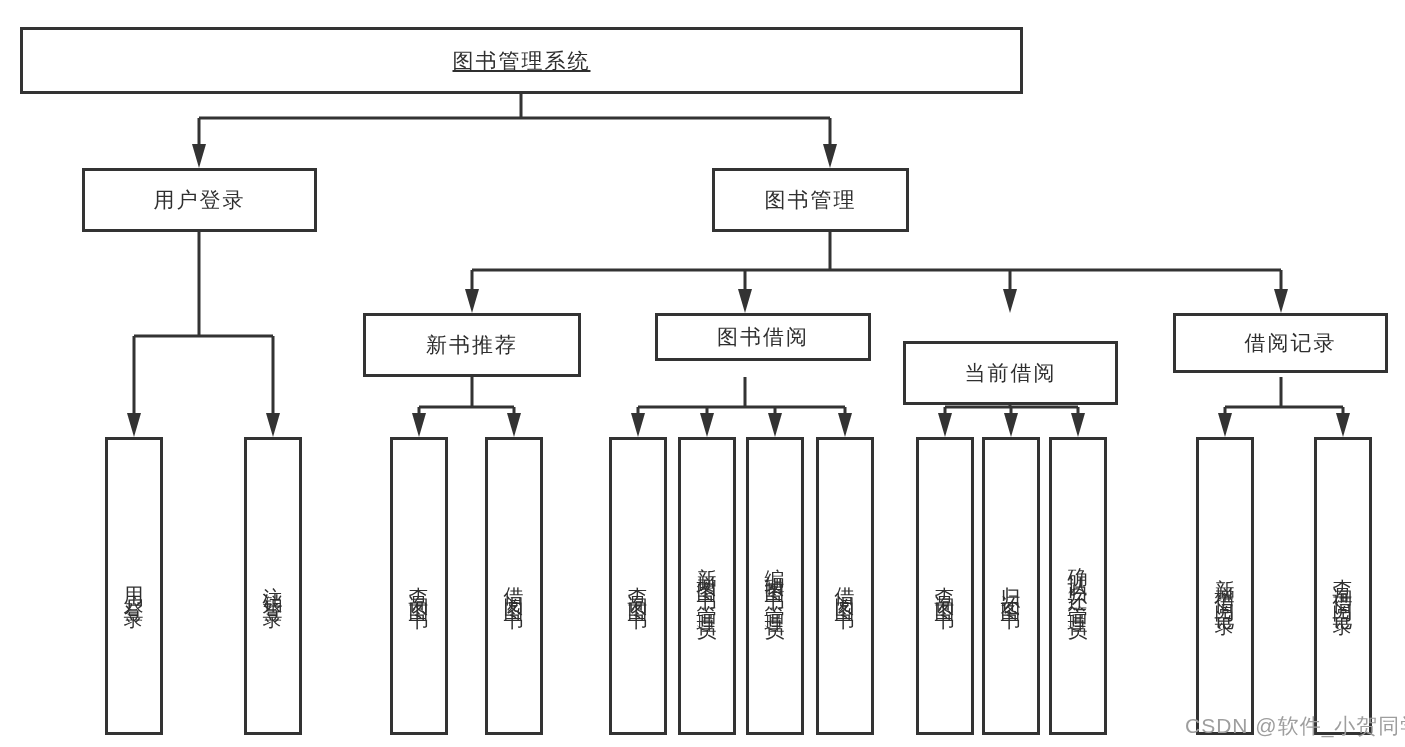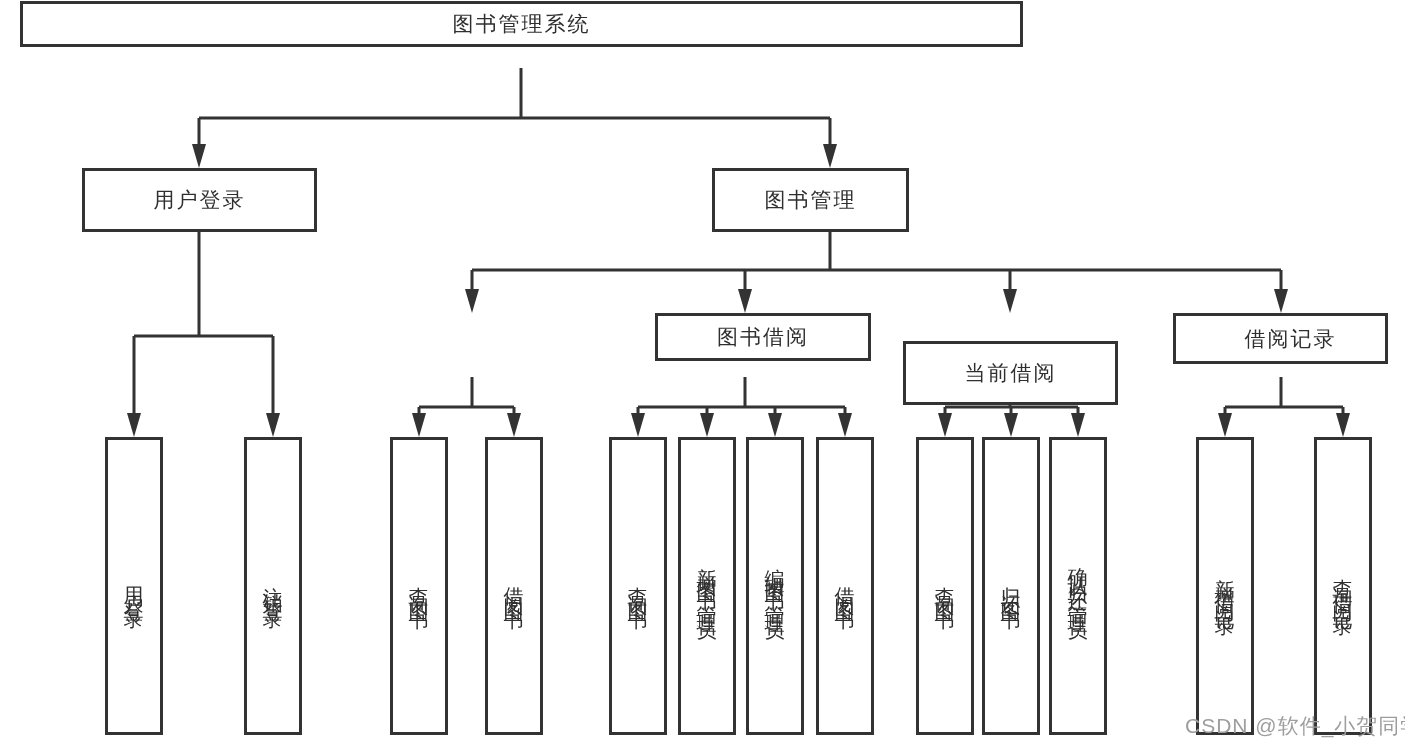--- a/index.html
+++ b/index.html
@@ -52,28 +52,29 @@
       <polygon points="768,413 782,413 775,437"></polygon>
       <polygon points="838,413 852,413 845,437"></polygon>
       <polygon points="938,413 952,413 945,437"></polygon>
       <polygon points="1004,413 1018,413 1011,437"></polygon>
       <polygon points="1071,413 1085,413 1078,437"></polygon>
       <polygon points="1218,413 1232,413 1225,437"></polygon>
       <polygon points="1336,413 1350,413 1343,437"></polygon>
     </g>
   </svg>
 
-  <div class="box" style="left:20px;top:1px;width:1003px;height:46px;">图书管理系统</div>
+  <div class="box" style="left:20px;top:27px;width:1003px;height:67px;text-decoration:underline;">图书管理系统</div>
 
   <div class="box" style="left:82px;top:168px;width:235px;height:64px;">用户登录</div>
   <div class="box" style="left:712px;top:168px;width:197px;height:64px;">图书管理</div>
 
+  <div class="box" style="left:363px;top:313px;width:218px;height:64px;">新书推荐</div>
   <div class="box" style="left:655px;top:313px;width:216px;height:48px;font-family:Liberation Mono, monospace;">图书借阅</div>
   <div class="box" style="left:903px;top:313px;width:215px;height:64px;margin-top:28px;">当前借阅</div>
-  <div class="box" style="left:1173px;top:313px;width:215px;height:51px;padding-left:20px;">借阅记录</div>
+  <div class="box" style="left:1173px;top:313px;width:215px;height:60px;padding-left:20px;">借阅记录</div>
 
   <div class="box vbox" style="left:105px;top:437px;width:58px;height:298px;">用户登录</div>
   <div class="box vbox" style="left:244px;top:437px;width:58px;height:298px;">注销登录</div>
 
   <div class="box vbox" style="left:390px;top:437px;width:58px;height:298px;">查询图书</div>
   <div class="box vbox" style="left:485px;top:437px;width:58px;height:298px;">借阅图书</div>
 
   <div class="box vbox" style="left:609px;top:437px;width:58px;height:298px;">查询图书</div>
   <div class="box vbox" style="left:678px;top:437px;width:58px;height:298px;">新增图书（管理员）</div>
   <div class="box vbox" style="left:746px;top:437px;width:58px;height:298px;">编辑图书（管理员）</div>

